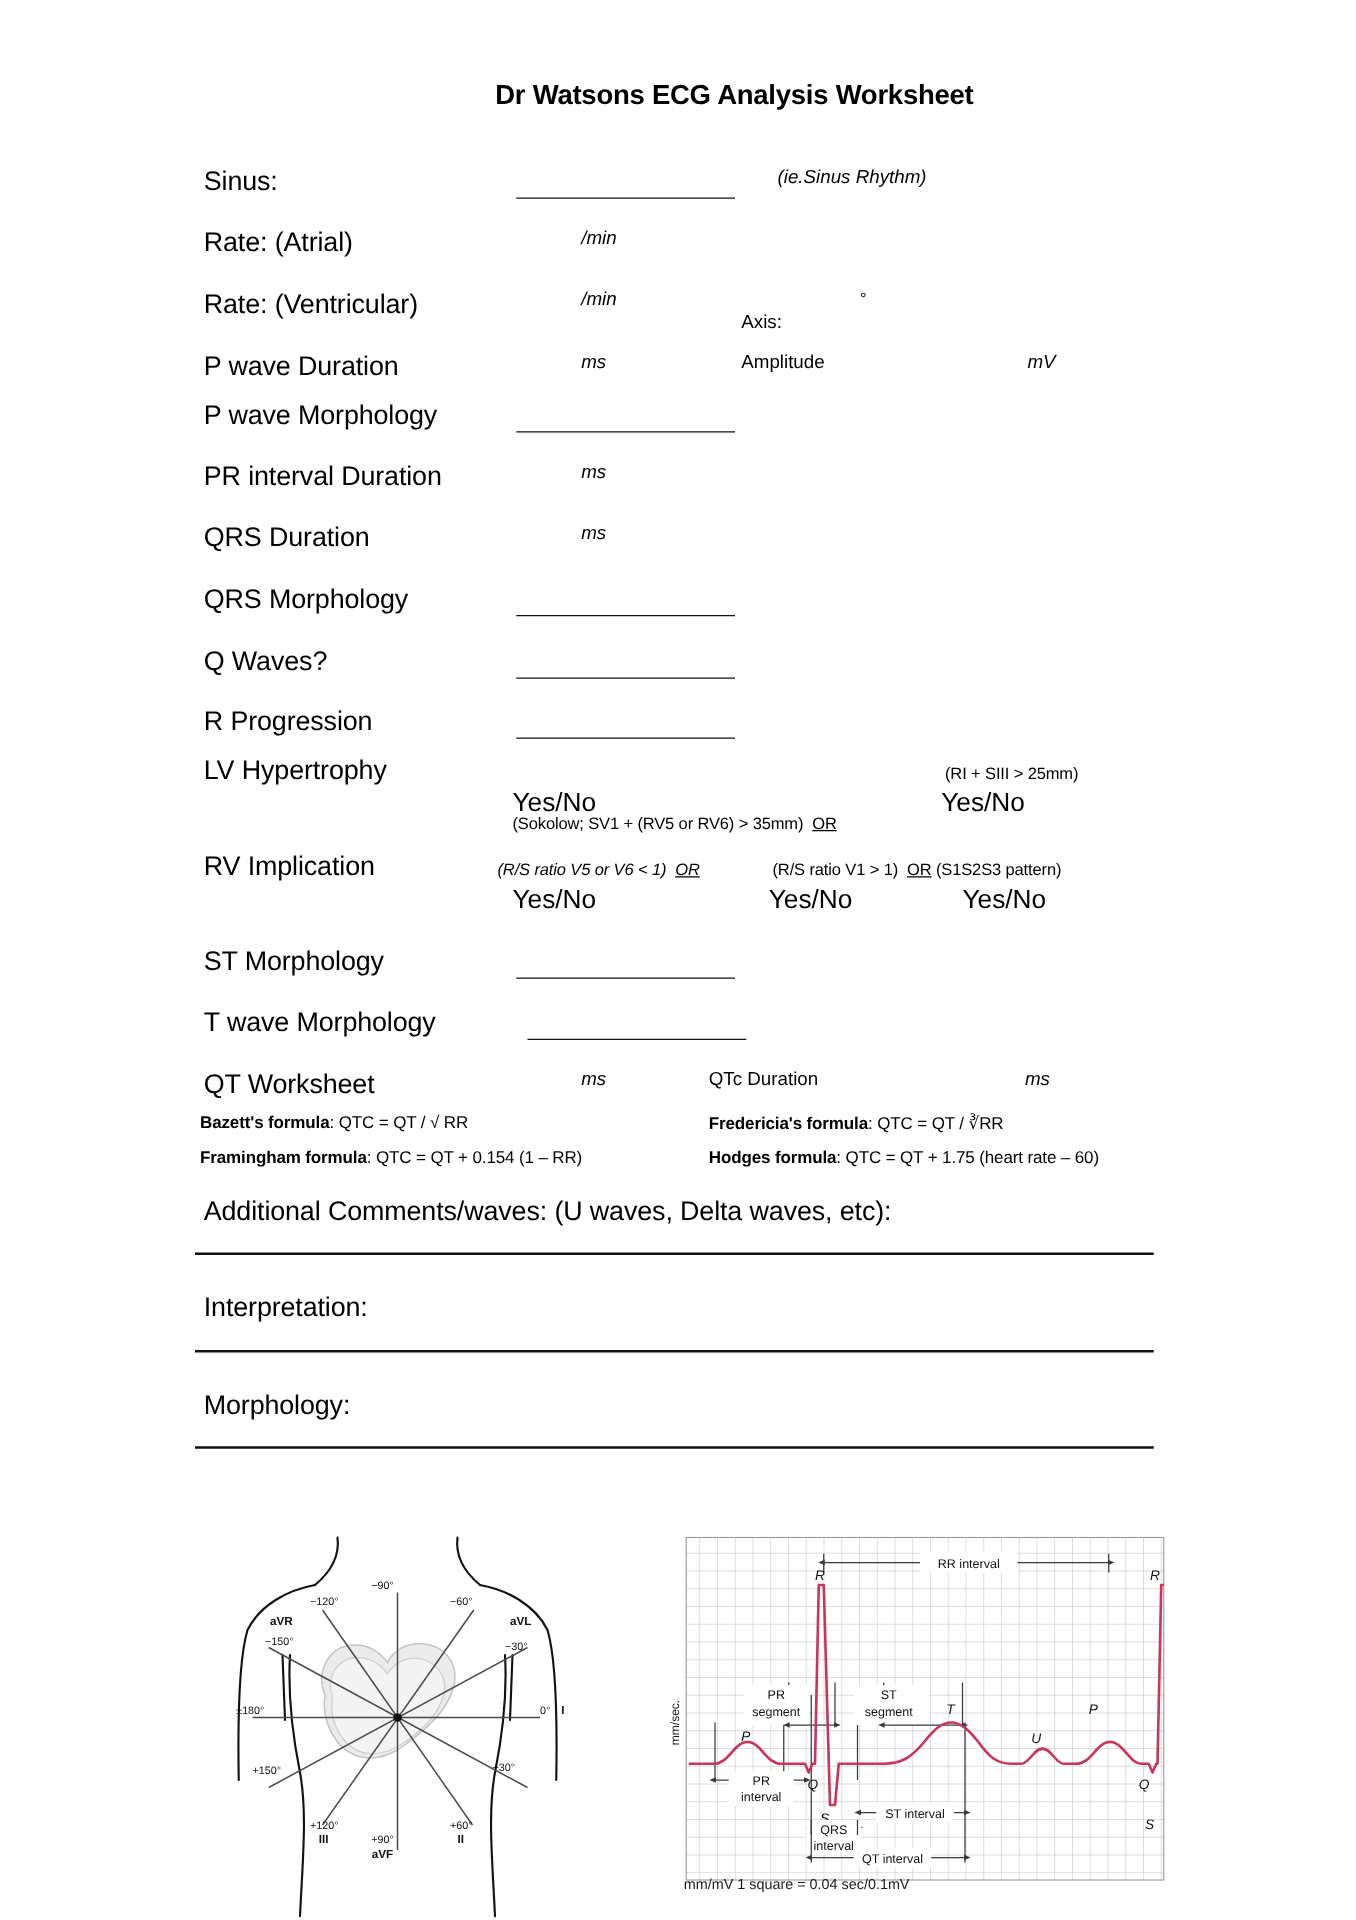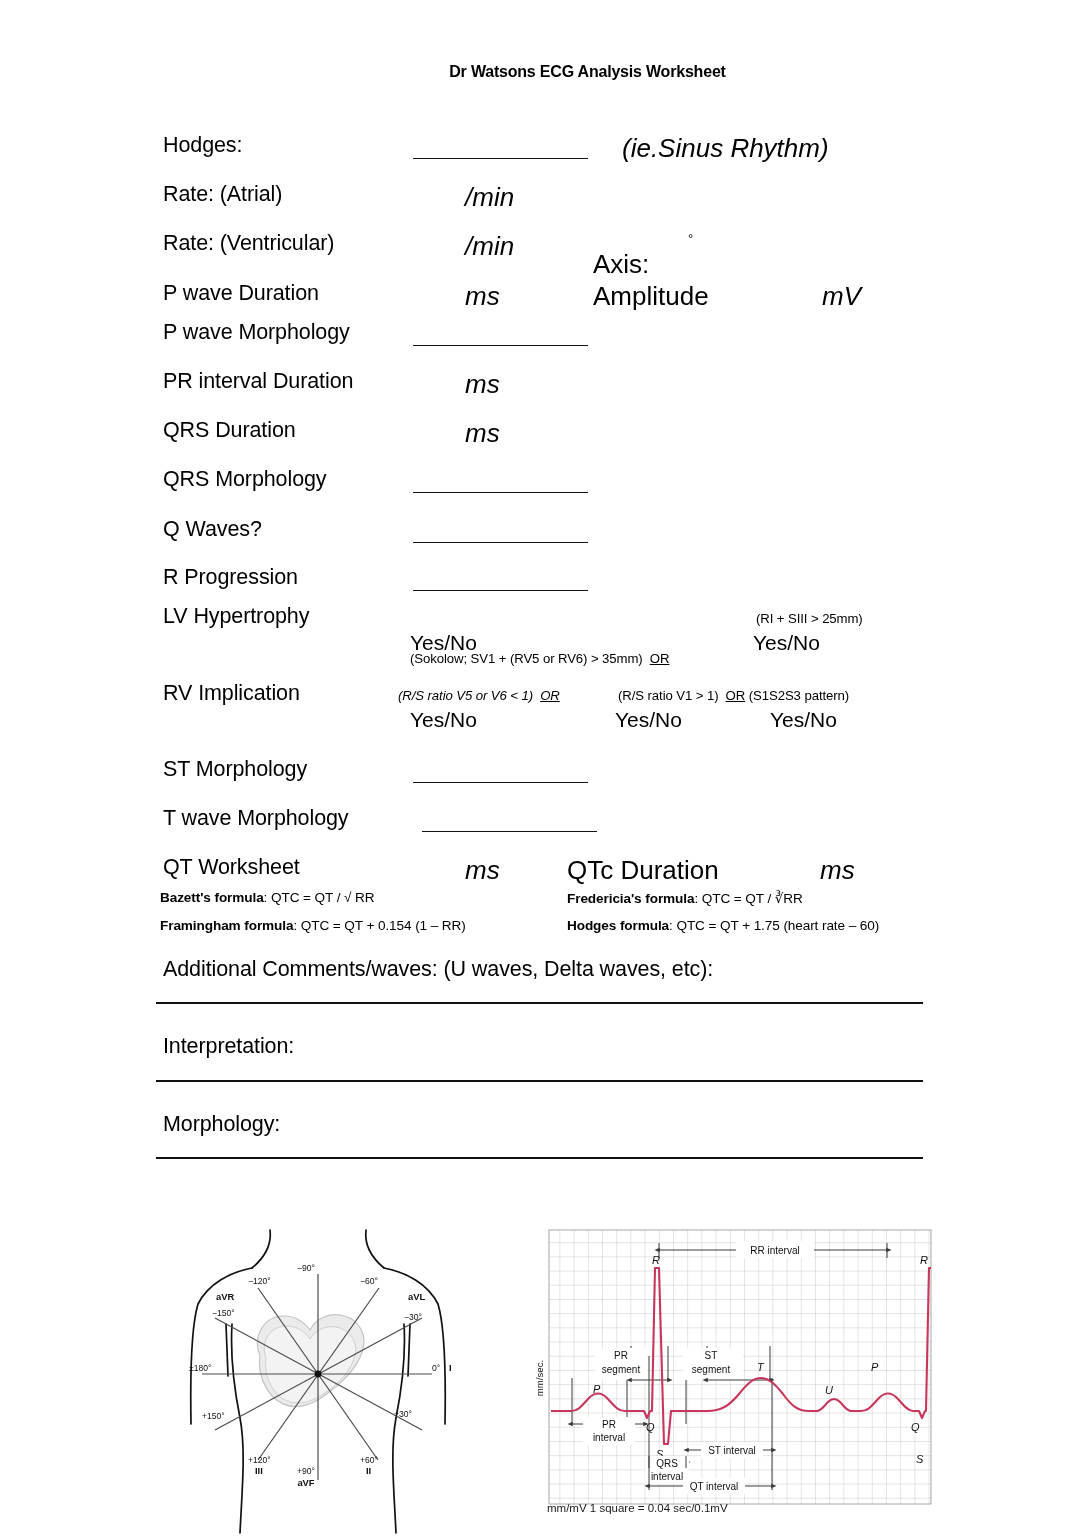--- a/index.html
+++ b/index.html
@@ -13,36 +13,36 @@
     position: relative;
     overflow: hidden;
   }
 
   
   .title {
     position: absolute;
     left: 0; right: 0;
     top: 63px;
     text-align: center;
-    font-size: 16px;
+    font-size: 22px;
     font-weight: bold;
     letter-spacing: -0.2px;
     padding-left: 90px;
   }
 
   
   .row { position: absolute; left: 163px; }
   .label {
     font-size: 21.5px;
     white-space: nowrap;
     letter-spacing: -0.1px;
   }
   .col {
     position: absolute;
-    font-size: 26px;
+    font-size: 15px;
     white-space: nowrap;
   }
   .ital { font-style: italic; }
 
   .fill {
     position: absolute;
     border-bottom: 1.6px solid #111;
     height: 0;
   }
 
@@ -109,21 +109,21 @@
     color: #1a1a1a;
   }
   svg { display: block; overflow: visible; }
 </style>
 </head>
 <body>
 
 <div class="title">Dr Watsons ECG Analysis Worksheet</div>
 
 <div class="row" style="top:133px;">
-  <span class="label">Hodges:</span>
+  <span class="label">Sinus:</span>
 </div>
 <div class="fill" style="left:413px; top:158px; width:175px;"></div>
 <div class="col ital" style="left:622px; top:133px;">(ie.Sinus Rhythm)</div>
 
 <div class="row" style="top:182px;">
   <span class="label">Rate: (Atrial)</span>
 </div>
 <div class="col ital" style="left:465px; top:182px;">/min</div>
 
 <div class="row" style="top:231px;">

